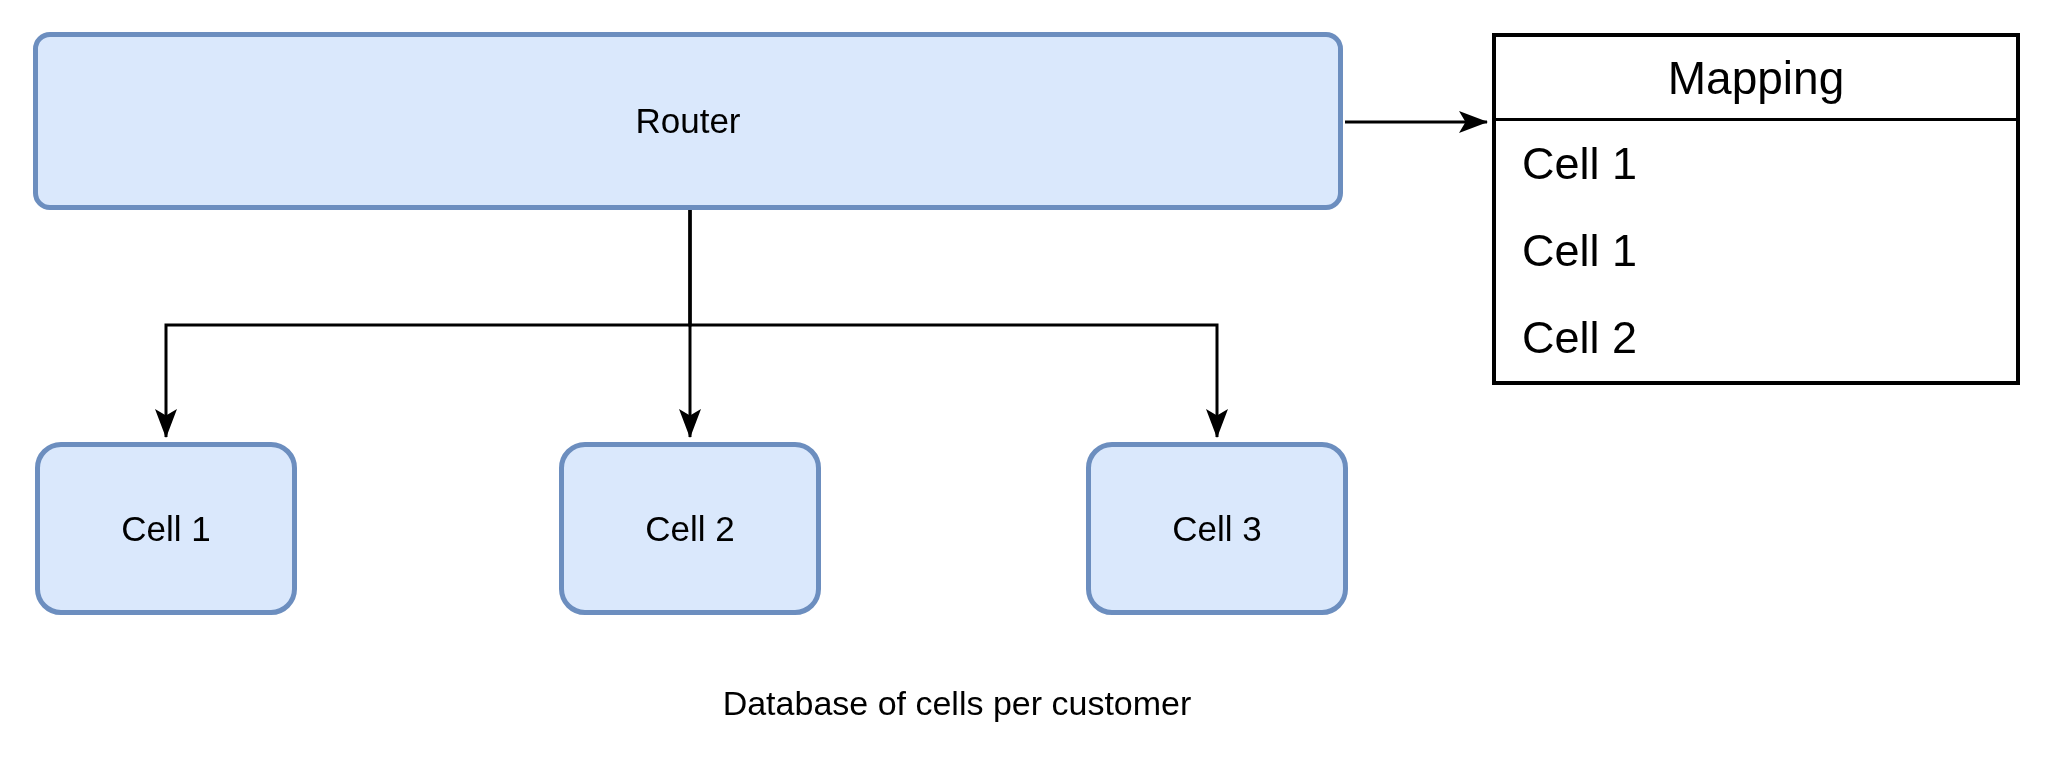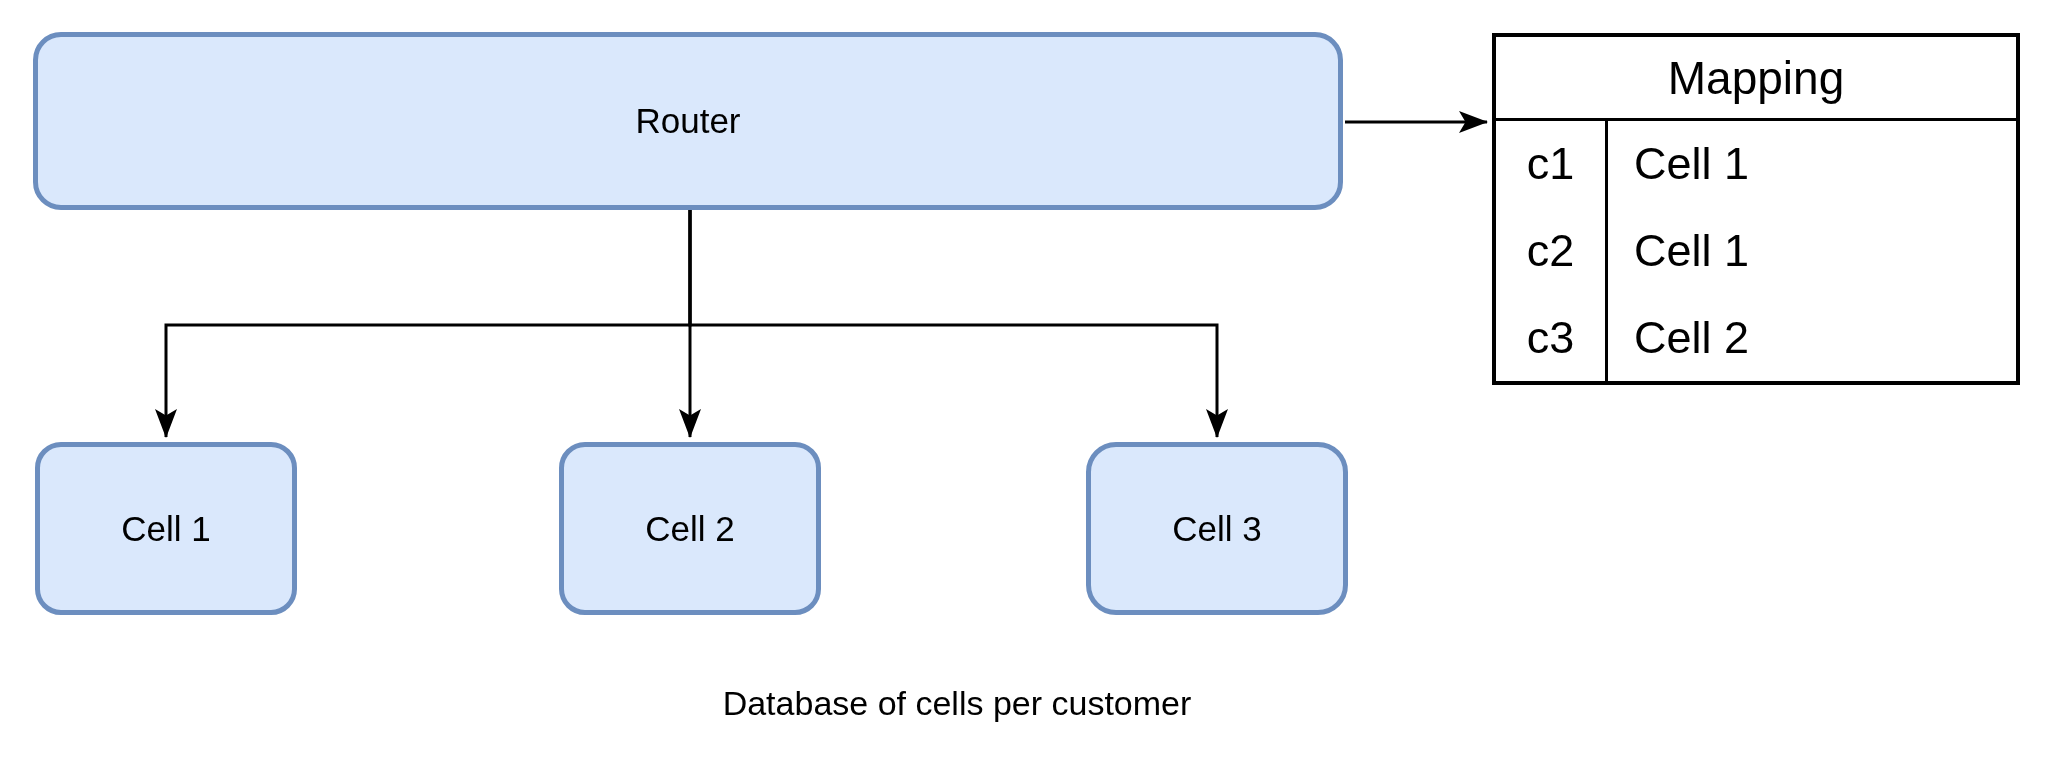--- a/index.html
+++ b/index.html
@@ -23,28 +23,28 @@
   .node{
     position:absolute;
     background:var(--node-fill);
     border:5px solid var(--node-stroke);
     display:flex;align-items:center;justify-content:center;
     font-size:35px;
     line-height:1.2;
     color:var(--text);
   }
   .router{
-    left:33px;top:32px;width:1310px;height:178px;border-radius:28px;
+    left:33px;top:32px;width:1310px;height:178px;border-radius:17px;
   }
   .cell{
     top:442px;width:262px;height:173px;border-radius:26px;
   }
   .cell1{left:35px;}
   .cell2{left:559px;}
-  .cell3{left:1086px;border-radius:30px;}
+  .cell3{left:1086px;}
   
   .edges{
     position:absolute;left:0;top:0;width:2048px;height:776px;
     pointer-events:none;
   }
   .edge{
     stroke:var(--connector);
     stroke-width:3;
     fill:none;
   }
@@ -122,25 +122,20 @@
   <div class="node cell cell2">
     <span>Cell 2</span>
   </div>
   <div class="node cell cell3">
     <span>Cell 3</span>
   </div>
 
   <div class="map-table">
     <div class="map-header">Mapping</div>
     <div class="map-body">
-      <div class="map-keys">
-        <div class="map-cell">c1</div>
-        <div class="map-cell">c2</div>
-        <div class="map-cell">c3</div>
-      </div>
       <div class="map-values">
         <div class="map-cell">Cell 1</div>
         <div class="map-cell">Cell 1</div>
         <div class="map-cell">Cell 2</div>
       </div>
     </div>
   </div>
 
   <div class="caption">Database of cells per customer</div>
 

